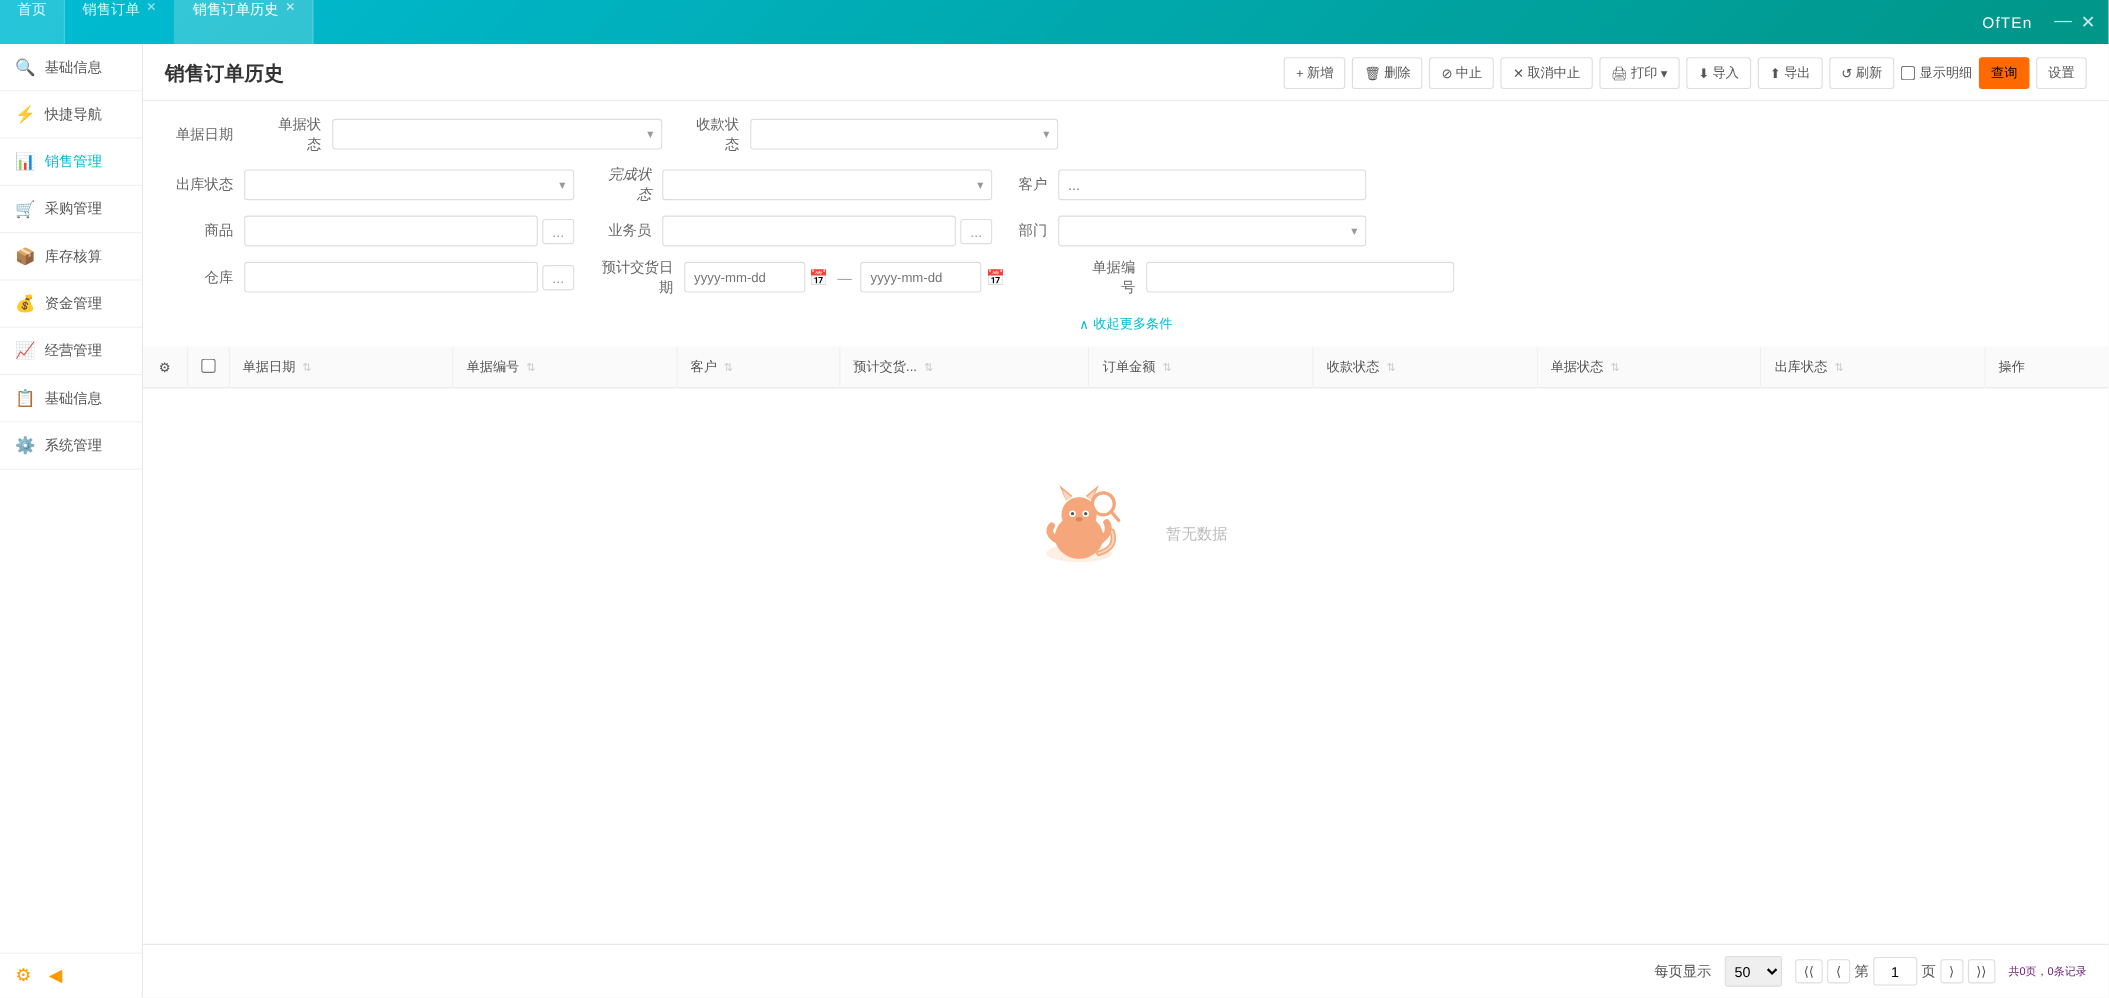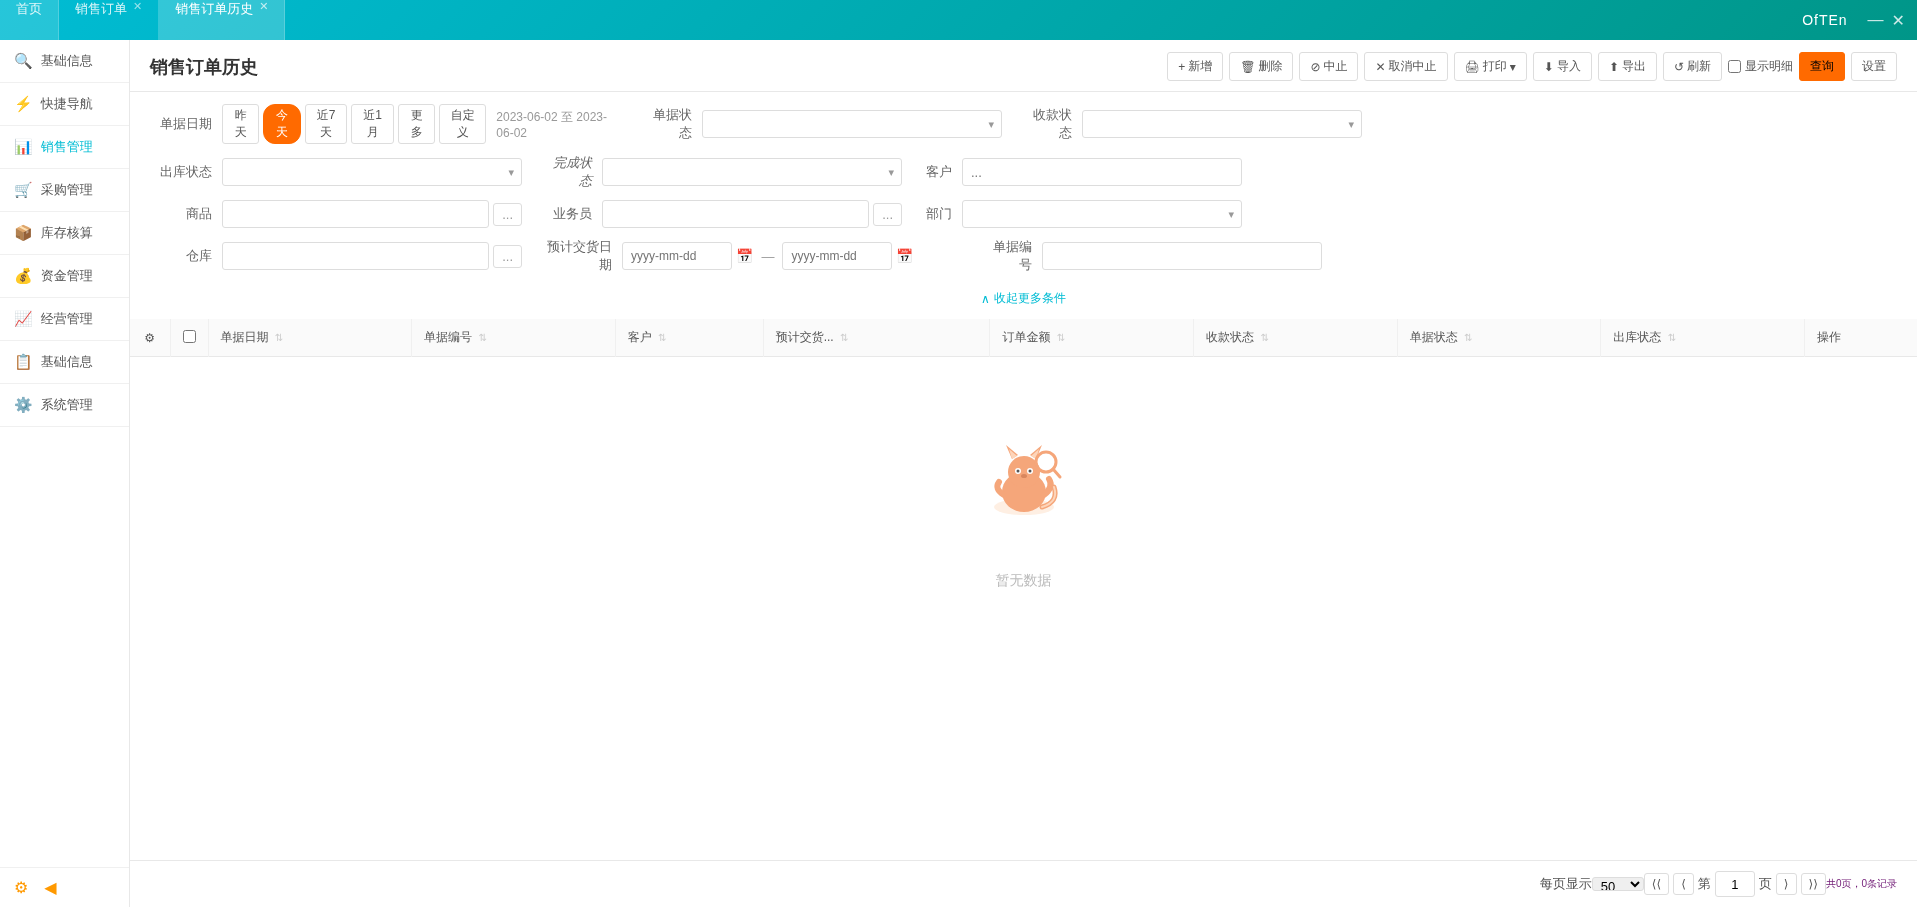--- a/index.html
+++ b/index.html
@@ -297,21 +297,20 @@
       cursor: pointer;
     }
     th:last-child { border-right: none; }
     th .sort-icon { color: #ccc; font-size: 10px; margin-left: 3px; }
     .th-settings { width: 40px; text-align: center; }
     .th-checkbox { width: 36px; text-align: center; }
 
     
     .empty-state {
       display: flex;
-      flex-direction: column;
       align-items: center;
       justify-content: center;
       padding: 80px 0;
       color: #bbb;
       gap: 29px;
     }
     .empty-icon {
       width: 100px;
       height: 90px;
       margin-bottom: 16px;
@@ -319,27 +318,27 @@
     .empty-text { font-size: 14px; color: #bbb; }
 
     
     .table-footer {
       background: #fff;
       border-top: 1px solid #e8e8e8;
       padding: 10px 20px;
       display: flex;
       align-items: center;
       justify-content: flex-end;
-      gap: 0;
+      gap: 12px;
       font-size: 13px;
       color: #555;
     }
     .per-page-label { color: #555; }
     .per-page-select {
-      height: 14px;
+      height: 28px;
       border: 1px solid #ddd;
       border-radius: 3px;
       padding: 0 4px;
       font-size: 13px;
     }
     .pagination {
       display: flex;
       align-items: center;
       gap: 4px;
     }
@@ -482,31 +481,20 @@
             <span>设置</span>
           </button>
         </div>
       </div>
     </div>
 
     <div class="filter-area">
 
       <div class="filter-row">
         <span class="filter-label">单据日期</span>
-        <div style="display:flex;align-items:center;gap:4px;flex:1;max-width:400px;">
-          <div class="date-quick-btns">
-            <button class="date-quick-btn">昨天</button>
-            <button class="date-quick-btn active">今天</button>
-            <button class="date-quick-btn">近7天</button>
-            <button class="date-quick-btn">近1月</button>
-            <button class="date-quick-btn">更多</button>
-            <button class="date-quick-btn">自定义</button>
-          </div>
-          <span class="date-range">2023-06-02 至 2023-06-02</span>
-        </div>
         <span class="filter-label" style="width:60px;margin-left:20px;">单据状态</span>
         <div class="select-wrapper" style="flex:1;max-width:300px;">
           <select>
             <option value=""></option>
           </select>
         </div>
         <span class="filter-label" style="width:60px;margin-left:20px;">收款状态</span>
         <div class="select-wrapper" style="flex:1;max-width:280px;">
           <select>
             <option value=""></option>

